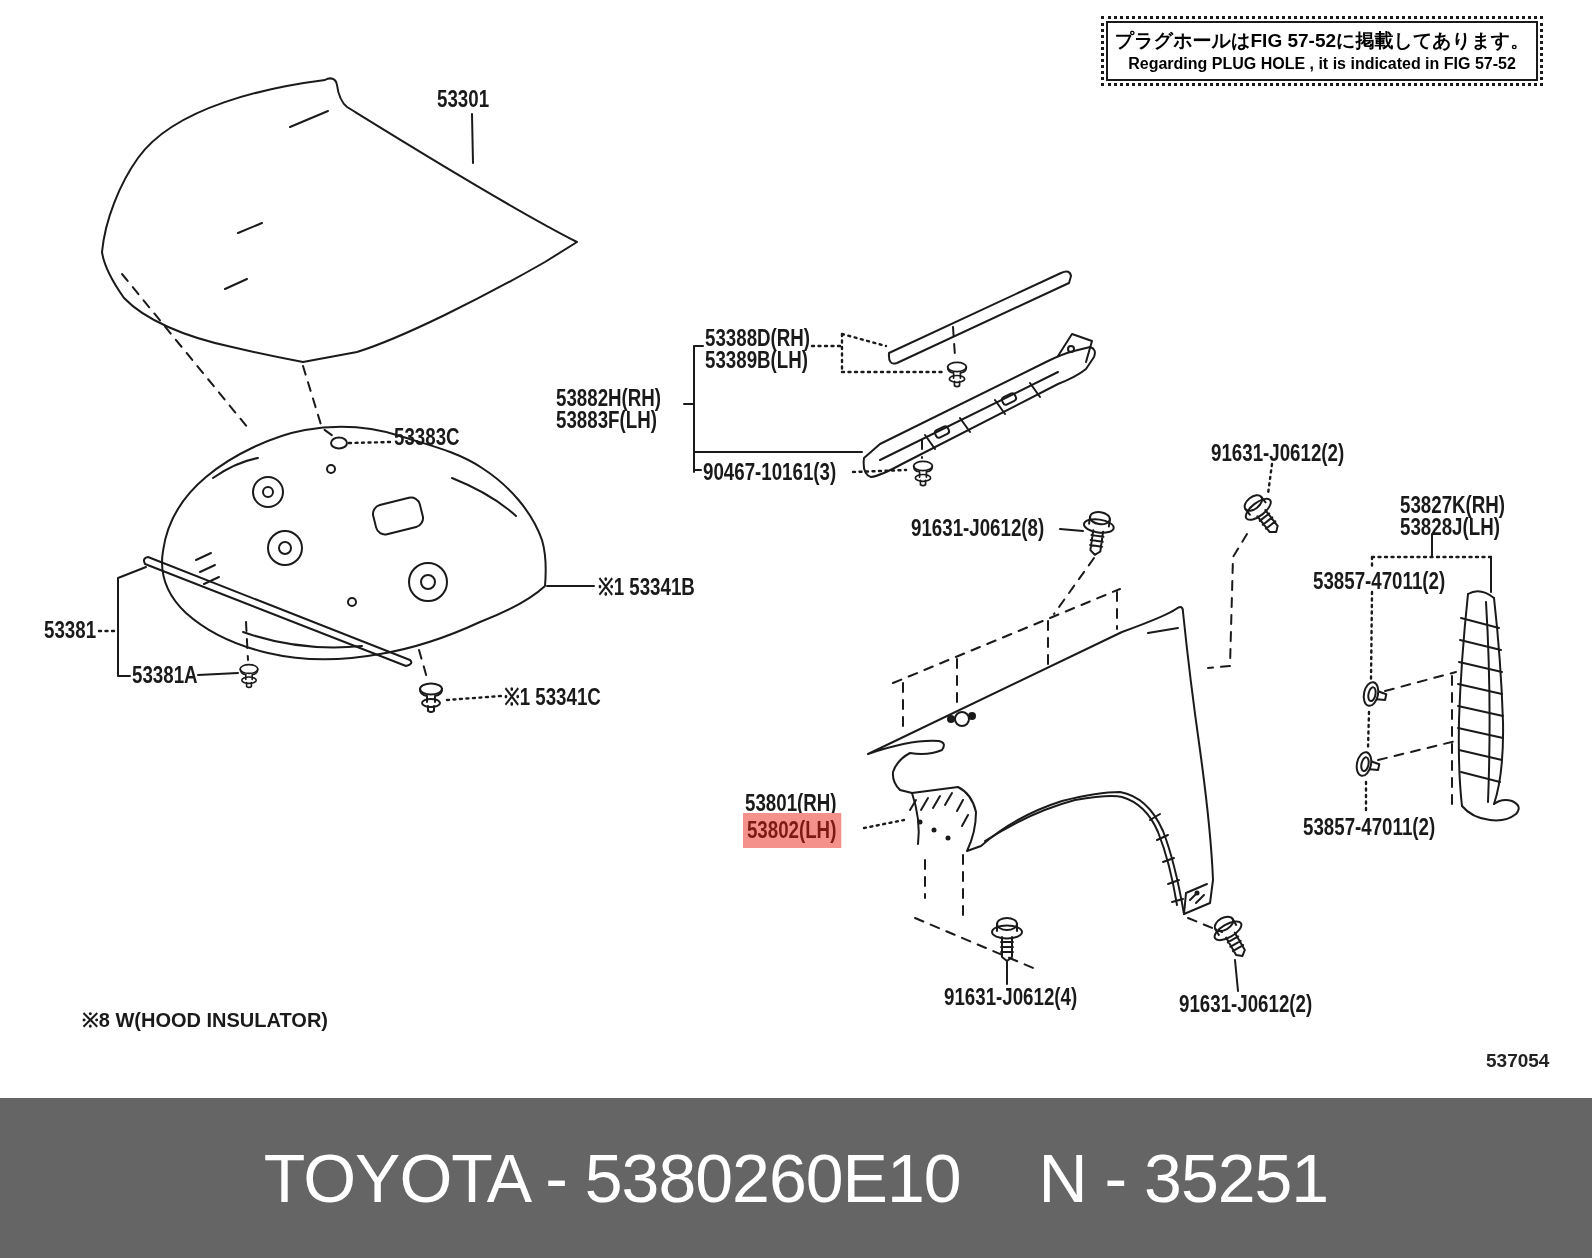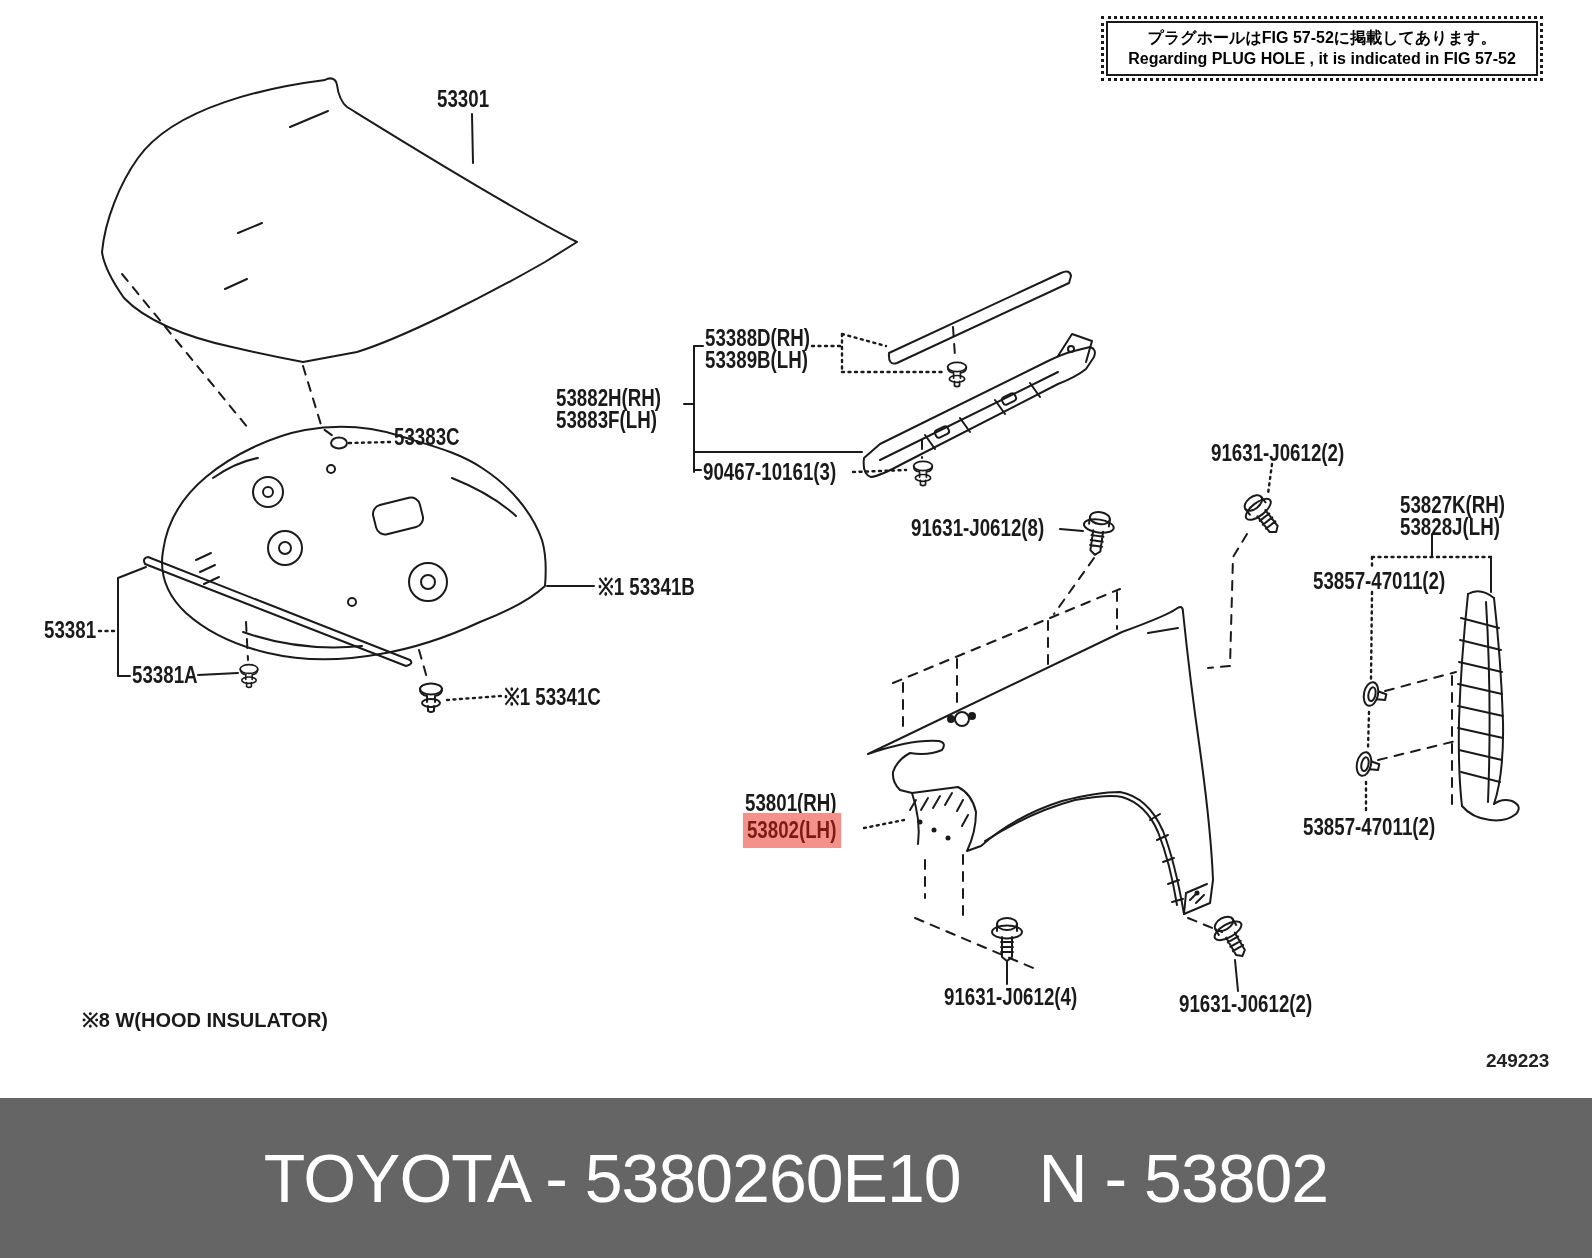--- a/index.html
+++ b/index.html
@@ -6,21 +6,21 @@
   .page{position:relative;width:1592px;height:1258px;background:var(--page-bg,#fff);
         font-family:"Liberation Sans",sans-serif;overflow:hidden;}
   .diagram{position:absolute;left:0;top:0;}
   .plabel{position:absolute;font-size:24px;font-weight:bold;line-height:1.05;white-space:nowrap;
           color:var(--line,#1a1a1a);transform:scaleX(0.78);transform-origin:0 0;letter-spacing:0;}
   .plabel.hl{background:var(--highlight-bg,#f4918b);color:var(--highlight-text,#7c1b13);
              padding:4px 6px 6px 5px;margin:-4px -6px -6px -5px;}
   .note-box{position:absolute;left:1101px;top:16px;width:442px;border:3px dotted #1a1a1a;
             padding:2px;background:#fff;box-sizing:border-box;}
   .note-inner{border:2px solid #1a1a1a;padding:5px 6px 6px;text-align:center;}
-  .note-l1{font-size:16px;font-weight:bold;}
+  .note-l1{font-size:19px;font-weight:bold;}
   .note-l2{font-size:16px;font-weight:bold;margin-top:1px;}
   .note-l3{font-size:18px;font-weight:bold;letter-spacing:2px;margin-top:1px;}
   .footnote{position:absolute;left:82px;top:1006px;font-size:20px;font-weight:600;color:#1a1a1a;}
   .figcode{position:absolute;left:1486px;top:1050px;font-size:19px;font-weight:bold;color:#222;}
   .footer{position:absolute;left:0;top:1098px;width:1592px;height:160px;
           background:var(--footer-bg,#656565);color:var(--footer-text,#fff);
           display:flex;align-items:center;justify-content:center;gap:78px;
           font-size:68px;letter-spacing:-1px;}
 </style>
 </head>
@@ -200,20 +200,20 @@
   <div class="plabel" style="left:1179px;top:991px">91631-J0612(2)</div>
 
   <div class="note-box">
     <div class="note-inner">
       <div class="note-l1">プラグホールはFIG 57-52に掲載してあります。</div>
       <div class="note-l2">Regarding PLUG HOLE , it is indicated in FIG 57-52</div>
     </div>
   </div>
 
   <div class="footnote">※8 W(HOOD INSULATOR)</div>
-  <div class="figcode">249223</div>
+  <div class="figcode">537054</div>
 
   <div class="footer">
     <span>TOYOTA - 5380260E10</span>
-    <span>N - 53802</span>
+    <span>N - 35251</span>
   </div>
 
 </div>
 
 </body></html>

